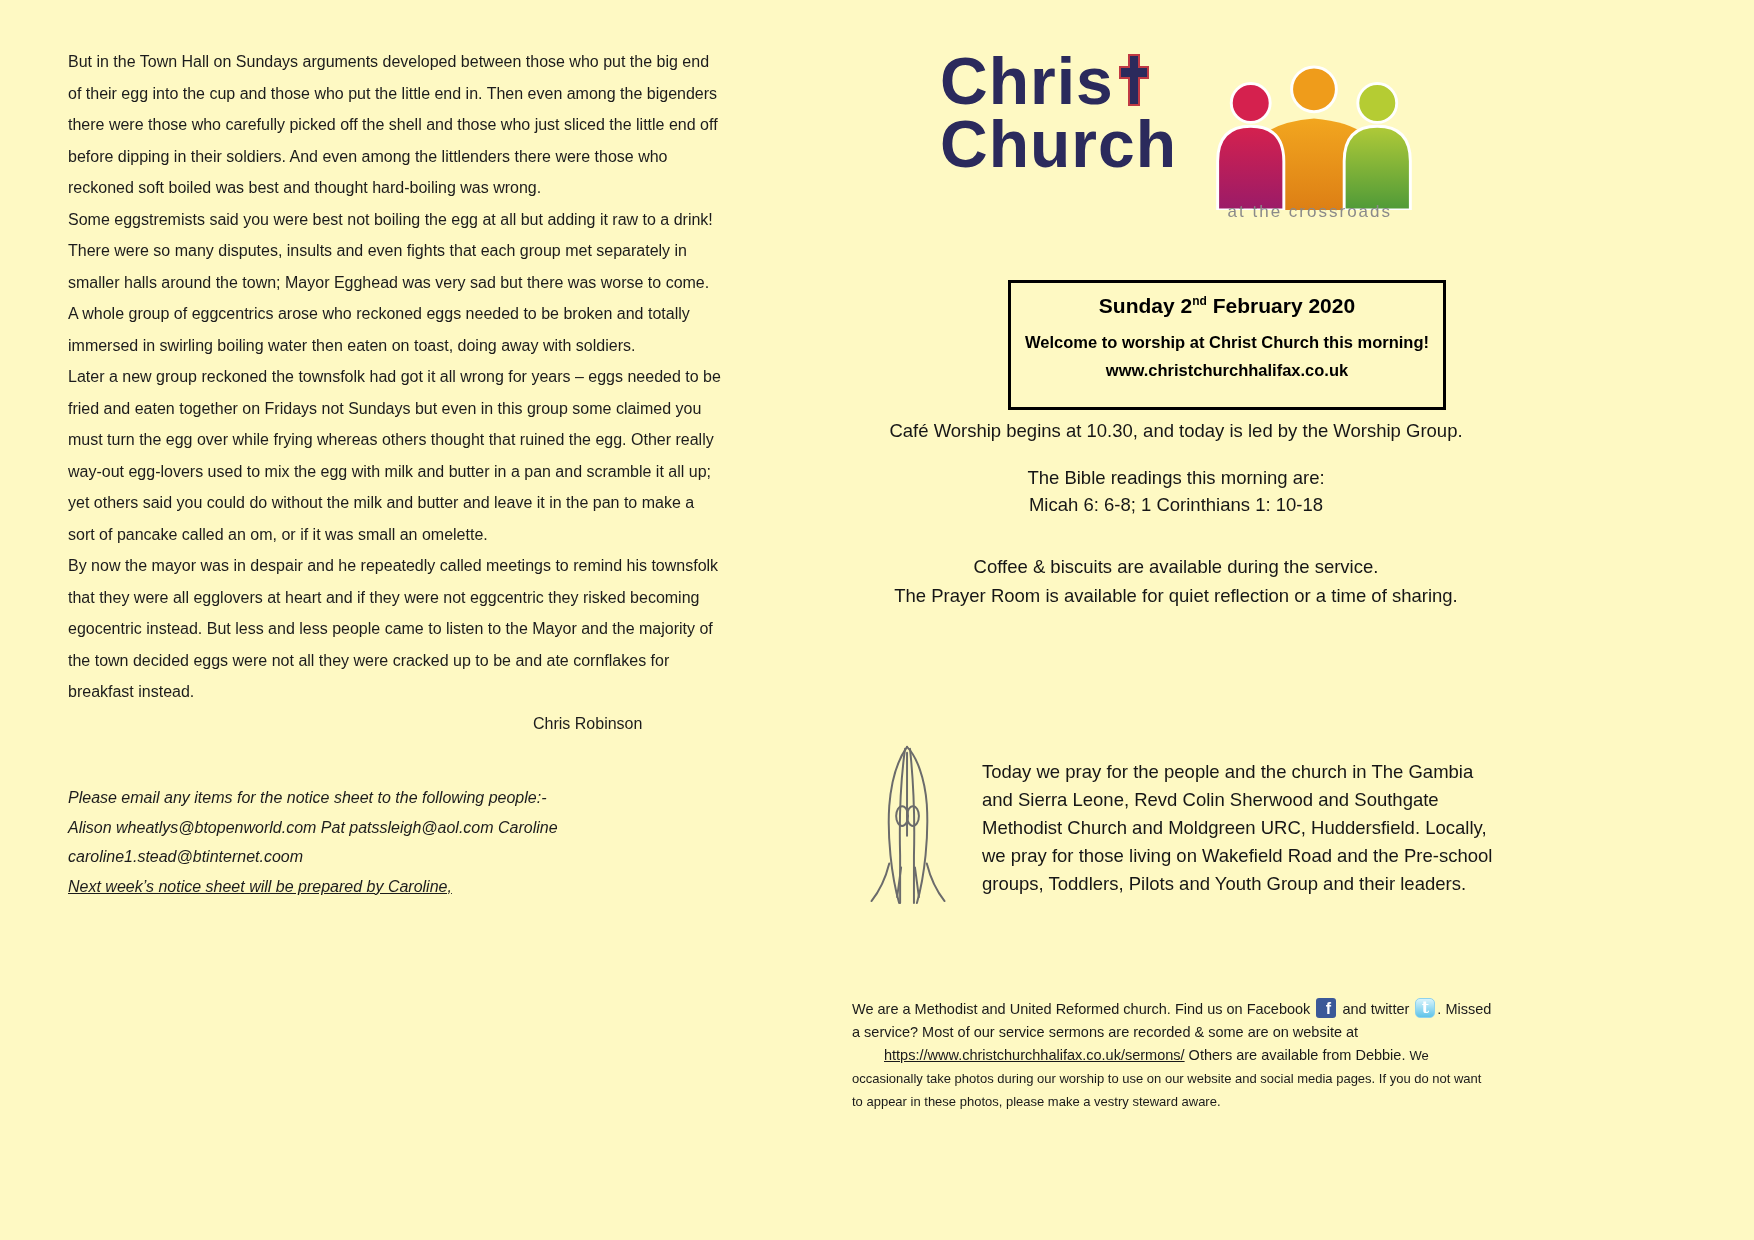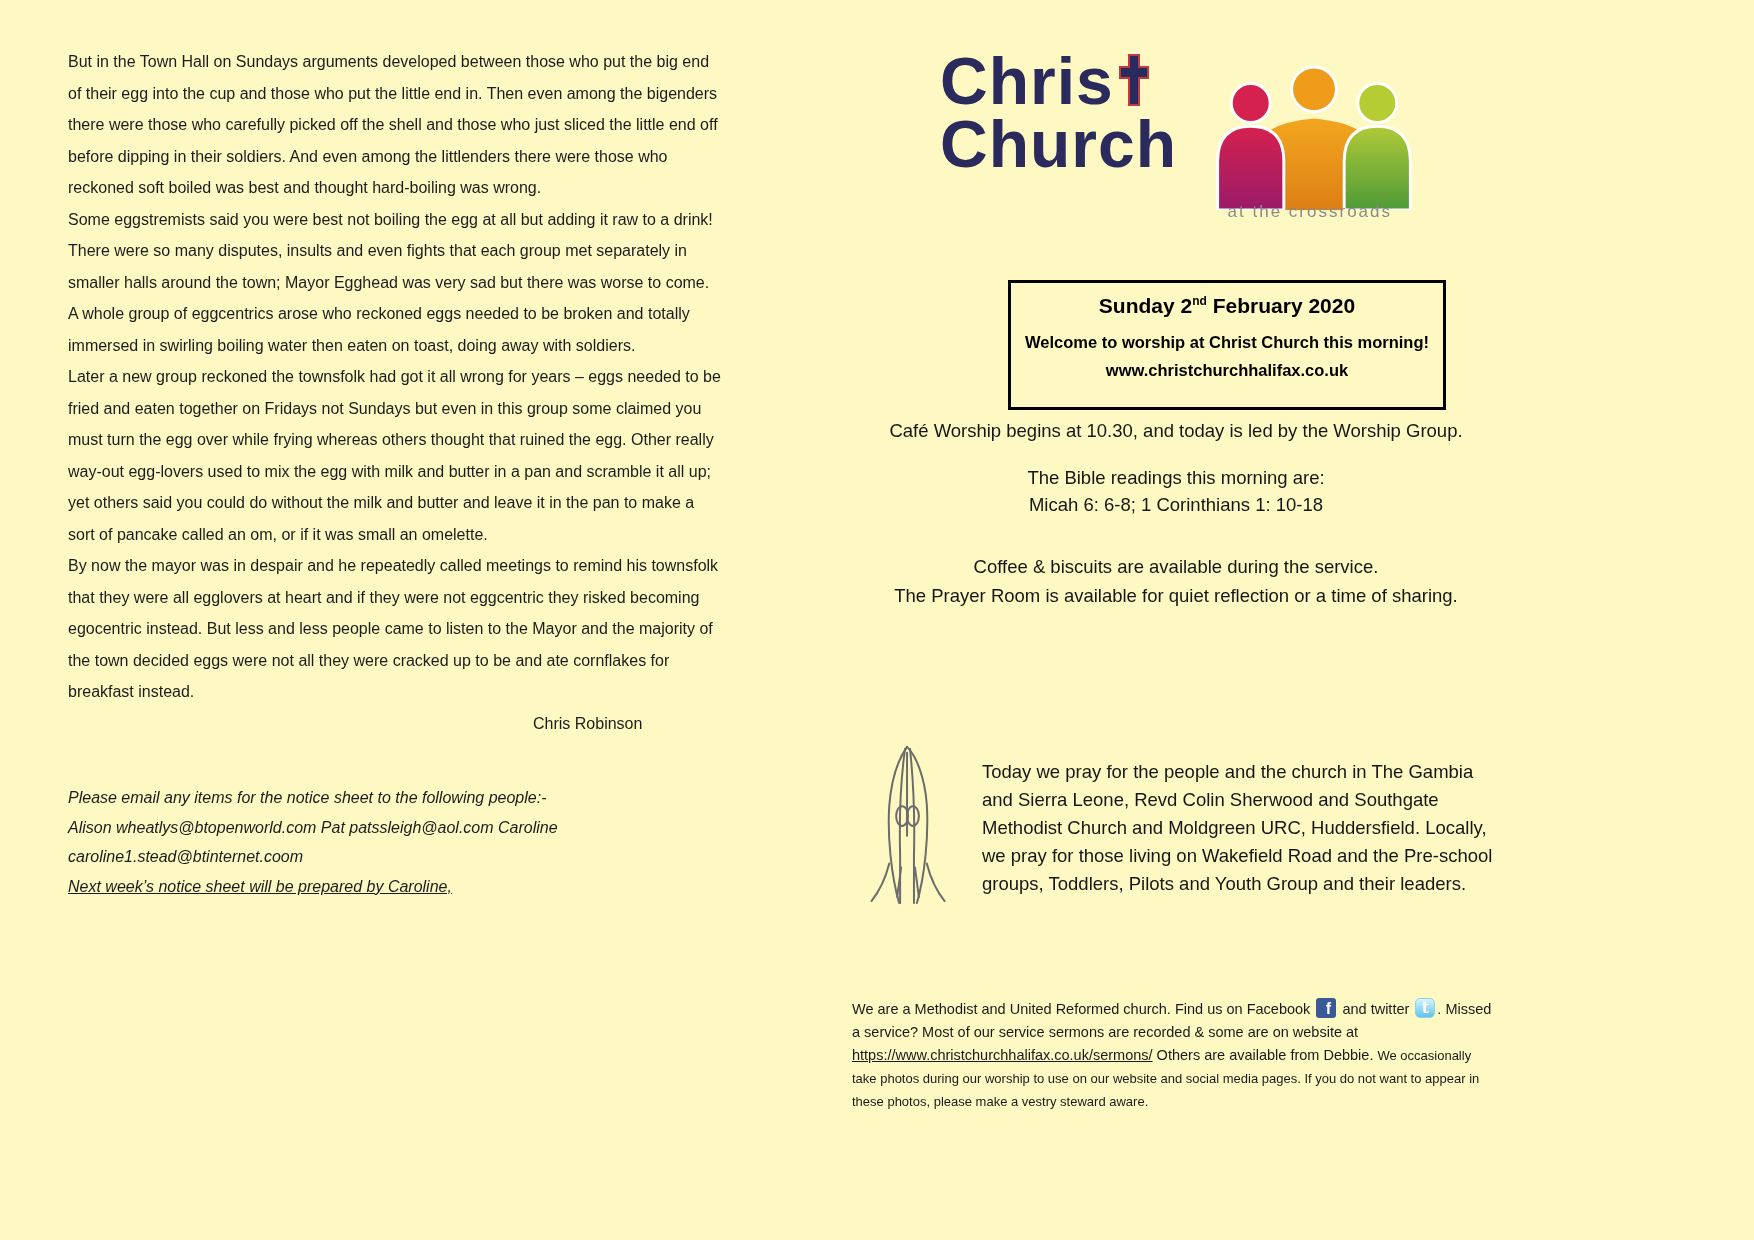--- a/index.html
+++ b/index.html
@@ -42,21 +42,21 @@
   .notices .n3{margin-top:18px;line-height:27px;}
   .notices .n4{margin-top:34px;line-height:29px;}
   .notices .n5{margin-top:10px;line-height:29px;}
   
   .prayer{position:absolute;left:846px;top:754px;width:652px;}
   .prayer .hands{float:left;width:112px;height:168px;margin:-17px 16px 0 8px;}
   .prayer p{margin:4px;font-size:18.5px;line-height:28px;color:#161616;}
   
   .finefooter{position:absolute;left:852px;top:998px;width:640px;font-size:14.5px;line-height:23px;color:#1a1a1a;}
   .finefooter .small{font-size:13px;line-height:20px;}
-  .slink{color:#1a1a1a;text-decoration:underline;cursor:pointer;}
+  .slink{color:#1a1a1a;text-decoration:underline;cursor:pointer;margin-left:32px;}
   .fb-icon{
     display:inline-block;width:20px;height:20px;border-radius:3px;background:#3b5998;
     vertical-align:-4px;position:relative;margin:0 2px;
   }
   .fb-icon::after{
     content:"f";position:absolute;left:0;right:-4px;top:1px;text-align:center;
     color:#fff;font-weight:bold;font-size:16px;line-height:20px;font-family:"Liberation Sans",sans-serif;
   }
   .tw-icon{
     display:inline-block;width:20px;height:20px;border-radius:5px;

